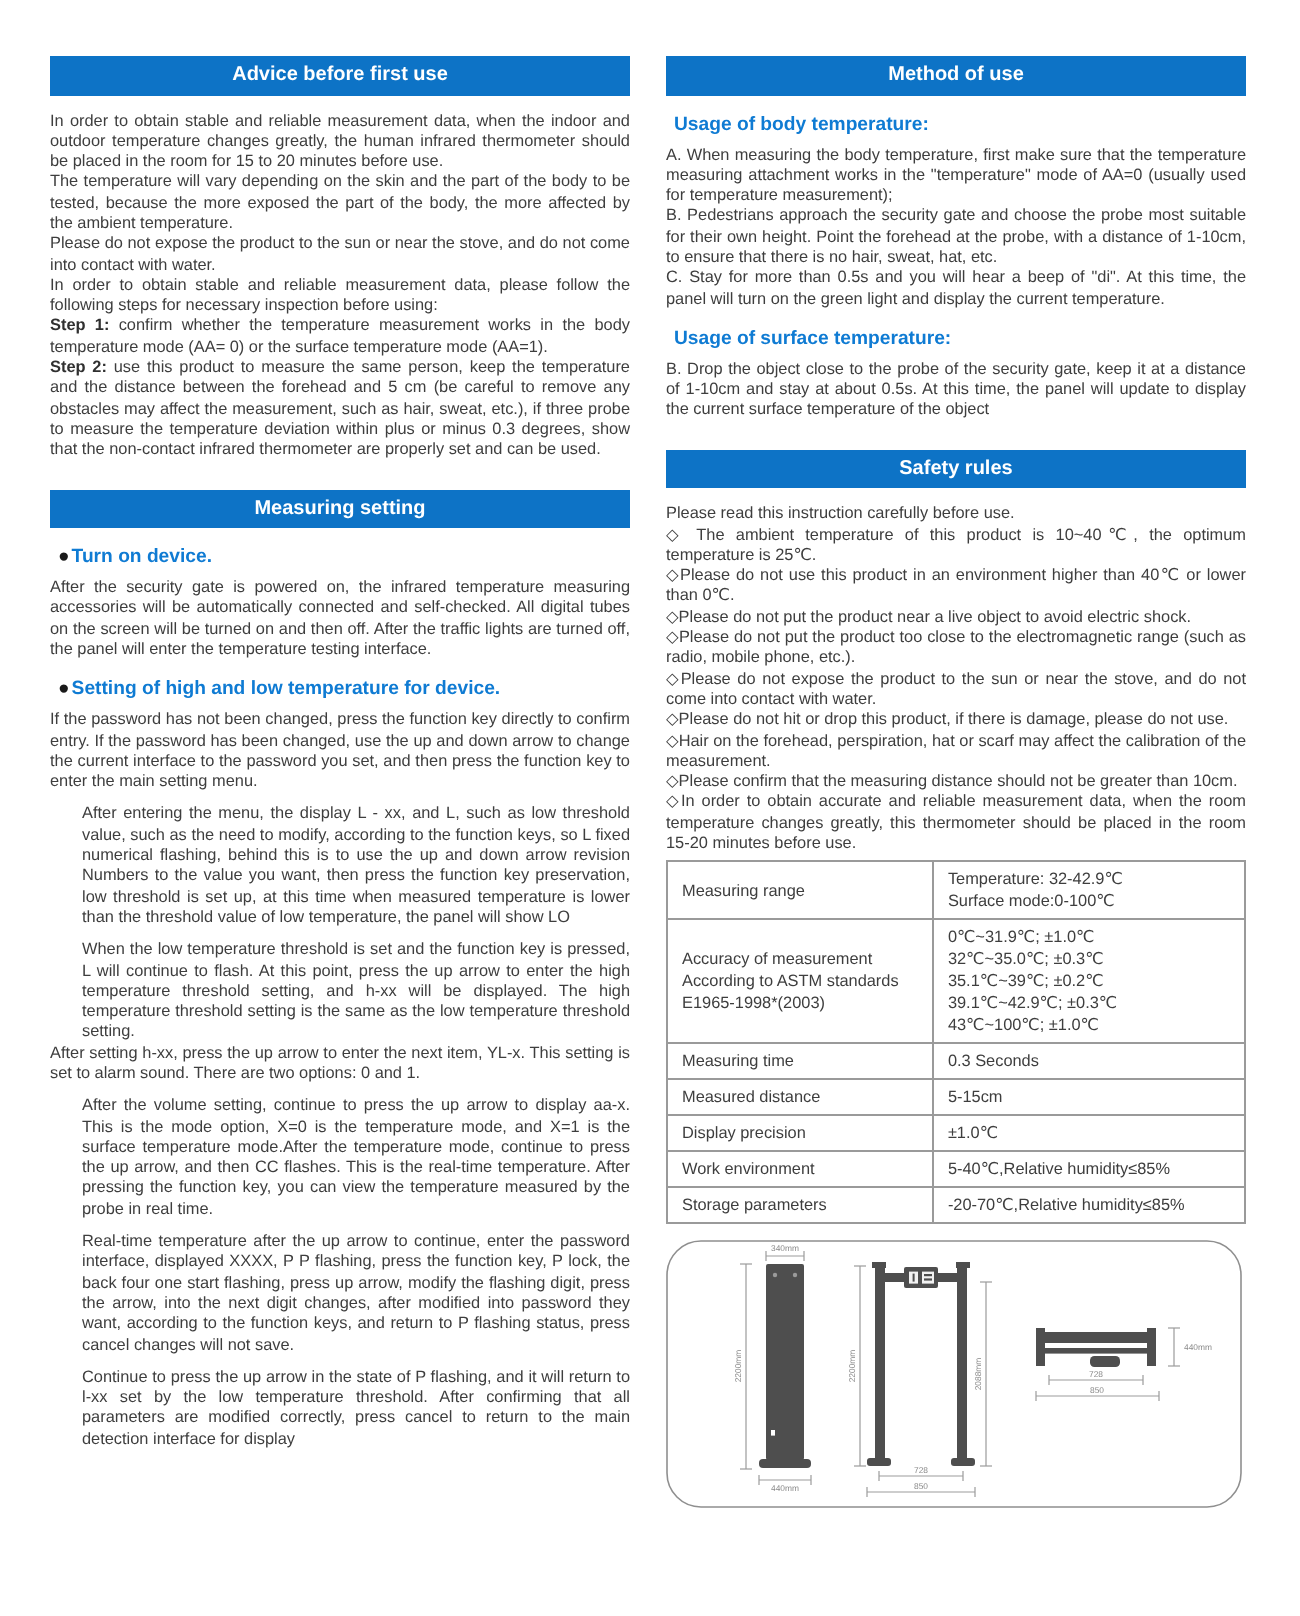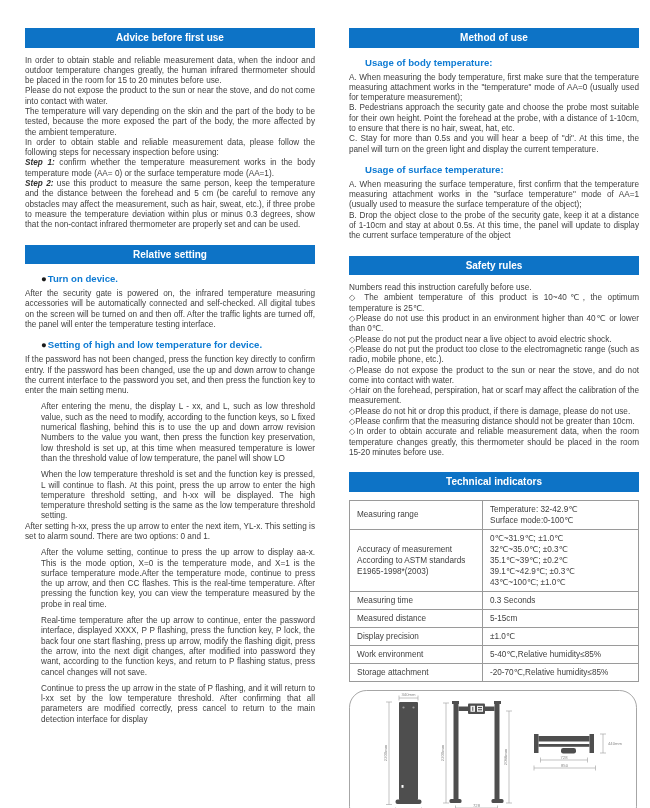--- a/index.html
+++ b/index.html
@@ -1,86 +1,84 @@
 <!DOCTYPE html>
 <html><head>
 <meta charset="utf-8">
 <style>
   html,body{margin:0;padding:0;background:#ffffff;}
   body{width:650px;height:808px;overflow:hidden;
        font-family:"Liberation Sans","DejaVu Sans",sans-serif;color:#3e3e3e;}
   .page{box-sizing:border-box;width:650px;height:808px;padding:28px 22px 8px 25px;
-        display:flex;gap:34px;}
+        display:flex;gap:18px;}
   .col{flex:0 0 290px;width:290px;font-size:8.2px;line-height:10.3px;}
   .hdr{background:#0d73c6;color:#ffffff;font-weight:bold;font-size:10px;line-height:11px;
        text-align:center;padding:4px 0 4.5px;margin:0 0 8px 0;}
   .hdr.mt{margin-top:14px;}
   p.body{margin:0;text-align:justify;}
   p.body.gap{margin-top:6px;margin-left:16px;}
-  .sub{color:#0f7bd3;font-weight:bold;font-size:9.6px;line-height:12px;margin:9px 0 4px 16px;}
+  .sub{color:#0f7bd3;font-weight:bold;font-size:9.6px;line-height:12px;margin:9px 0 4px 4px;}
   .sub:first-of-type{margin-top:2px;}
   .sub .bullet{color:#1a1a1a;margin-right:1px;}
-  b{color:#303030;font-style:italic;}
+  b{color:#303030;}
   table.tech{width:100%;border-collapse:collapse;margin:3px 0 8px 0;}
   table.tech td{border:1px solid #9a9a9a;padding:3px 7px;vertical-align:middle;
                 white-space:pre-line;font-size:8.2px;line-height:11px;color:#3e3e3e;}
   table.tech td.lbl{width:46%;}
   .diagram-wrap{margin-top:2px;}
   svg text{font-family:"Liberation Sans","DejaVu Sans",sans-serif;}
 </style>
 </head>
 <body>
 
 <div class="page">
 
   <div class="col">
     <div class="hdr">Advice before first use</div>
     <p class="body">In order to obtain stable and reliable measurement data, when the indoor and outdoor temperature changes greatly, the human infrared thermometer should be placed in the room for 15 to 20 minutes before use.</p>
+    <p class="body">The temperature will vary depending on the skin and the part of the body to be tested, because the more exposed the part of the body, the more affected by the ambient temperature.</p>
     <p class="body">Please do not expose the product to the sun or near the stove, and do not come into contact with water.</p>
-    <p class="body">The temperature will vary depending on the skin and the part of the body to be tested, because the more exposed the part of the body, the more affected by the ambient temperature.</p>
     <p class="body">In order to obtain stable and reliable measurement data, please follow the following steps for necessary inspection before using:</p>
     <p class="body"><b>Step 1:</b><span> confirm whether the temperature measurement works in the body temperature mode (AA= 0) or the surface temperature mode (AA=1).</span></p>
     <p class="body"><b>Step 2:</b><span> use this product to measure the same person, keep the temperature and the distance between the forehead and 5 cm (be careful to remove any obstacles may affect the measurement, such as hair, sweat, etc.), if three probe to measure the temperature deviation within plus or minus 0.3 degrees, show that the non-contact infrared thermometer are properly set and can be used.</span></p>
 
-    <div class="hdr mt">Relative setting</div>
+    <div class="hdr mt">Measuring setting</div>
     <div class="sub"><span class="bullet">●</span><span>Turn on device.</span></div>
     <p class="body">After the security gate is powered on, the infrared temperature measuring accessories will be automatically connected and self-checked. All digital tubes on the screen will be turned on and then off. After the traffic lights are turned off, the panel will enter the temperature testing interface.</p>
     <div class="sub"><span class="bullet">●</span><span>Setting of high and low temperature for device.</span></div>
     <p class="body">If the password has not been changed, press the function key directly to confirm entry. If the password has been changed, use the up and down arrow to change the current interface to the password you set, and then press the function key to enter the main setting menu.</p>
     <p class="body gap">After entering the menu, the display L - xx, and L, such as low threshold value, such as the need to modify, according to the function keys, so L fixed numerical flashing, behind this is to use the up and down arrow revision Numbers to the value you want, then press the function key preservation, low threshold is set up, at this time when measured temperature is lower than the threshold value of low temperature, the panel will show LO</p>
     <p class="body gap">When the low temperature threshold is set and the function key is pressed, L will continue to flash. At this point, press the up arrow to enter the high temperature threshold setting, and h-xx will be displayed. The high temperature threshold setting is the same as the low temperature threshold setting.</p>
     <p class="body">After setting h-xx, press the up arrow to enter the next item, YL-x. This setting is set to alarm sound. There are two options: 0 and 1.</p>
     <p class="body gap">After the volume setting, continue to press the up arrow to display aa-x. This is the mode option, X=0 is the temperature mode, and X=1 is the surface temperature mode.After the temperature mode, continue to press the up arrow, and then CC flashes. This is the real-time temperature. After pressing the function key, you can view the temperature measured by the probe in real time.</p>
     <p class="body gap">Real-time temperature after the up arrow to continue, enter the password interface, displayed XXXX, P P flashing, press the function key, P lock, the back four one start flashing, press up arrow, modify the flashing digit, press the arrow, into the next digit changes, after modified into password they want, according to the function keys, and return to P flashing status, press cancel changes will not save.</p>
     <p class="body gap">Continue to press the up arrow in the state of P flashing, and it will return to l-xx set by the low temperature threshold. After confirming that all parameters are modified correctly, press cancel to return to the main detection interface for display</p>
   </div>
 
   <div class="col">
     <div class="hdr">Method of use</div>
     <div class="sub">Usage of body temperature:</div>
     <p class="body">A. When measuring the body temperature, first make sure that the temperature measuring attachment works in the "temperature" mode of AA=0 (usually used for temperature measurement);</p>
     <p class="body">B. Pedestrians approach the security gate and choose the probe most suitable for their own height. Point the forehead at the probe, with a distance of 1-10cm, to ensure that there is no hair, sweat, hat, etc.</p>
     <p class="body">C. Stay for more than 0.5s and you will hear a beep of "di". At this time, the panel will turn on the green light and display the current temperature.</p>
     <div class="sub">Usage of surface temperature:</div>
-    <p class="body">A. When measuring the surface temperature, first confirm that the temperature measuring attachment works in the "surface temperature" mode of AA=1 (usually used to measure the surface temperature of the object);</p>
     <p class="body">B. Drop the object close to the probe of the security gate, keep it at a distance of 1-10cm and stay at about 0.5s. At this time, the panel will update to display the current surface temperature of the object</p>
 
     <div class="hdr mt">Safety rules</div>
-    <p class="body">Numbers read this instruction carefully before use.</p>
+    <p class="body">Please read this instruction carefully before use.</p>
     <p class="body">◇ The ambient temperature of this product is 10~40℃, the optimum temperature is 25℃.</p>
     <p class="body">◇Please do not use this product in an environment higher than 40℃ or lower than 0℃.</p>
     <p class="body">◇Please do not put the product near a live object to avoid electric shock.</p>
     <p class="body">◇Please do not put the product too close to the electromagnetic range (such as radio, mobile phone, etc.).</p>
     <p class="body">◇Please do not expose the product to the sun or near the stove, and do not come into contact with water.</p>
+    <p class="body">◇Please do not hit or drop this product, if there is damage, please do not use.</p>
     <p class="body">◇Hair on the forehead, perspiration, hat or scarf may affect the calibration of the measurement.</p>
-    <p class="body">◇Please do not hit or drop this product, if there is damage, please do not use.</p>
     <p class="body">◇Please confirm that the measuring distance should not be greater than 10cm.</p>
     <p class="body">◇In order to obtain accurate and reliable measurement data, when the room temperature changes greatly, this thermometer should be placed in the room 15-20 minutes before use.</p>
 
-    <div class="hdr mt">Technical indicators</div>
     <table class="tech">
       <tbody>
         <tr>
             <td class="lbl">Measuring range</td>
             <td>Temperature: 32-42.9℃
 Surface mode:0-100℃</td>
           </tr>
         <tr>
             <td class="lbl">Accuracy of measurement
 According to ASTM standards
@@ -101,21 +99,21 @@
           </tr>
         <tr>
             <td class="lbl">Display precision</td>
             <td>±1.0℃</td>
           </tr>
         <tr>
             <td class="lbl">Work environment</td>
             <td>5-40℃,Relative humidity≤85%</td>
           </tr>
         <tr>
-            <td class="lbl">Storage attachment</td>
+            <td class="lbl">Storage parameters</td>
             <td>-20-70℃,Relative humidity≤85%</td>
           </tr>
       </tbody>
     </table>
 
     <div class="diagram-wrap">
       <svg width="288" height="134" viewBox="0 0 288 134">
         <rect x="0.5" y="0.5" width="287" height="133" rx="17" fill="none" stroke="#8f8f8f" stroke-width="0.8"></rect>
 
         <g stroke-width="0.6">

